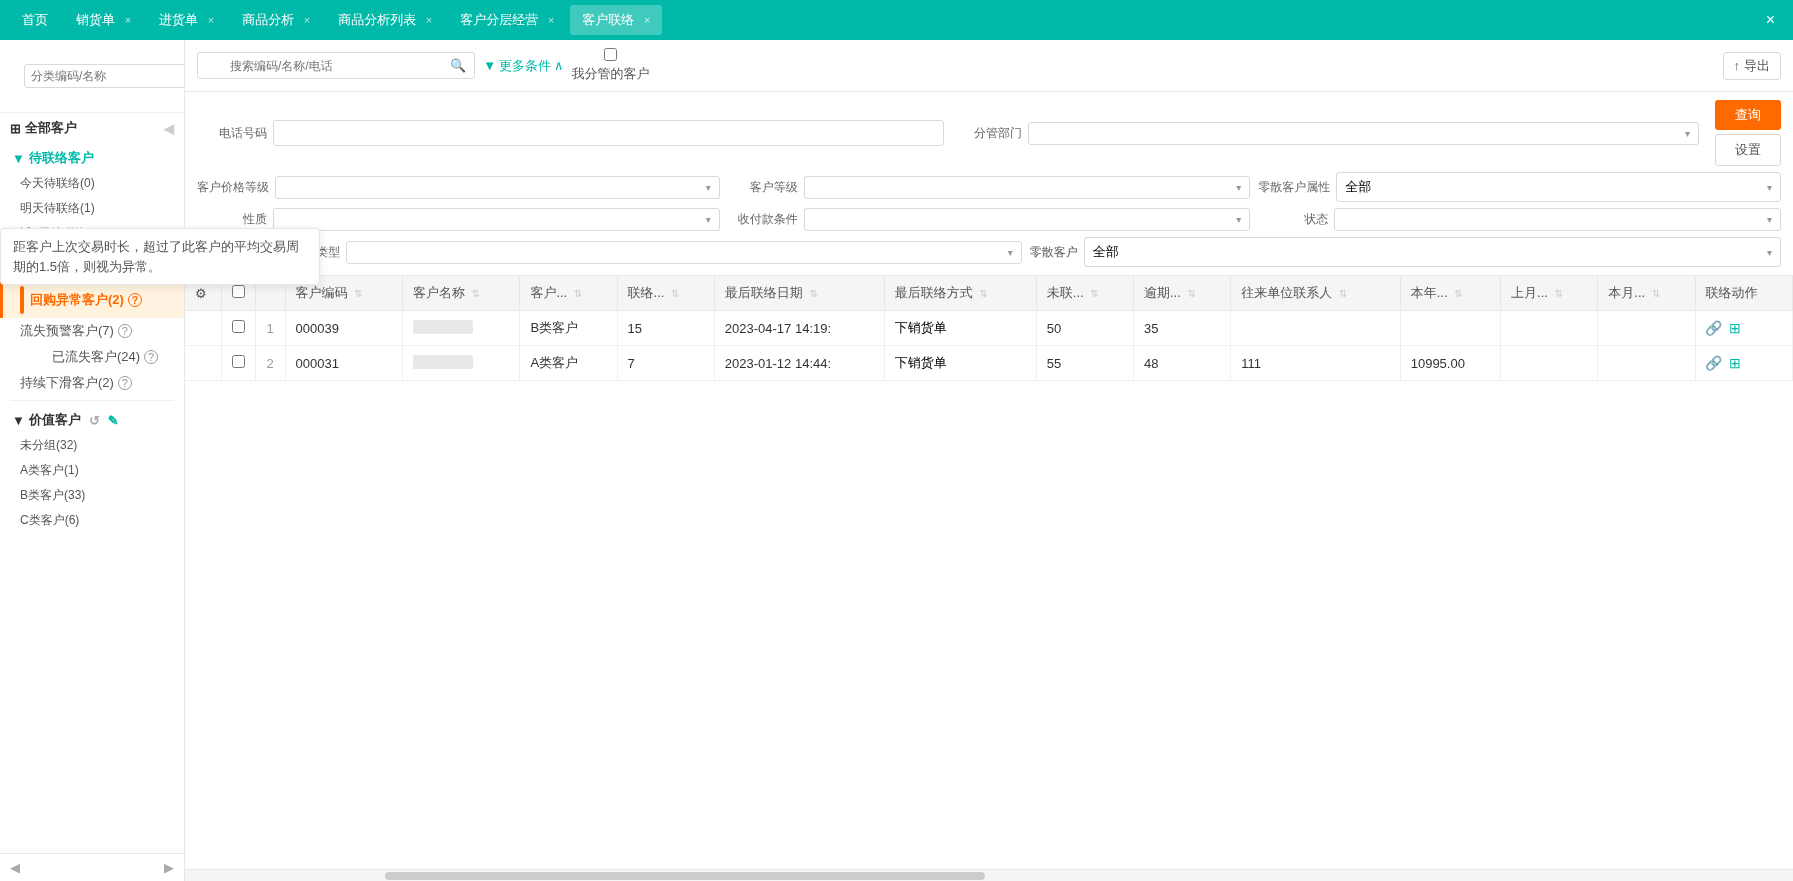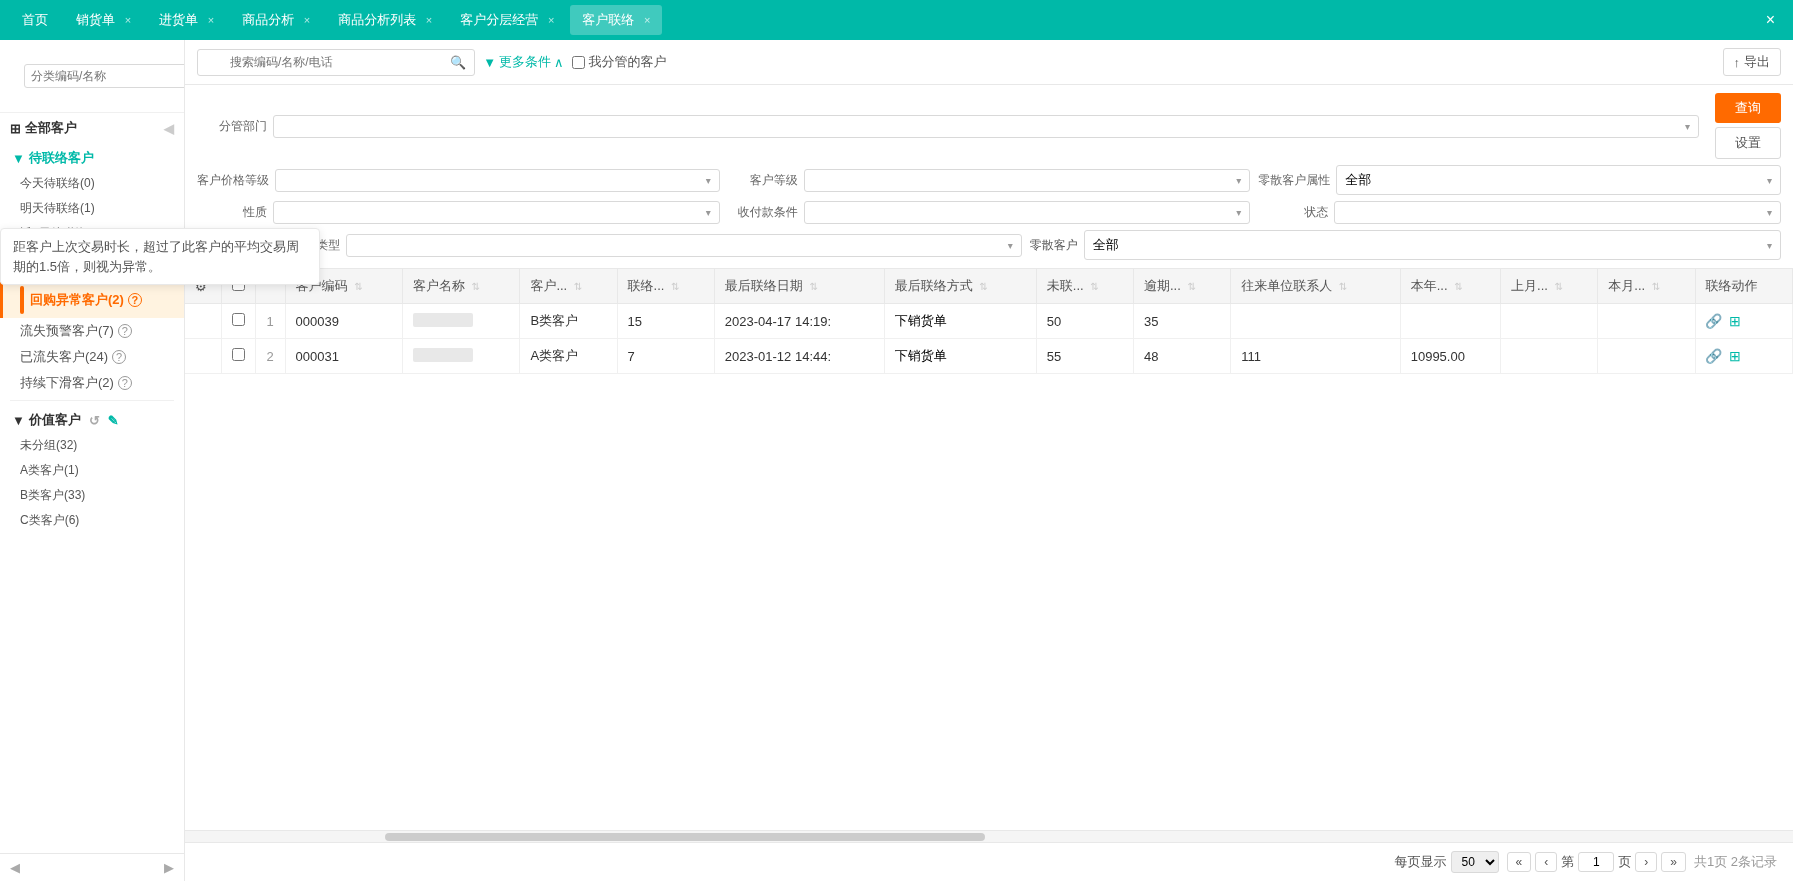--- a/index.html
+++ b/index.html
@@ -33,21 +33,21 @@
 
     
     .content { flex: 1; display: flex; flex-direction: column; overflow: hidden; }
 
     
     .toolbar { background: #fff; border-bottom: 1px solid #e8e8e8; padding: 8px 12px; display: flex; align-items: center; gap: 8px; }
     .search-box { display: flex; align-items: center; border: 1px solid #d9d9d9; border-radius: 3px; overflow: hidden; padding-left: 24px; }
     .search-box input { border: none; outline: none; padding: 5px 8px; font-size: 12px; width: 220px; }
     .search-icon-btn { background: none; border: none; cursor: pointer; padding: 5px 8px; color: #999; }
     .more-conditions { display: flex; align-items: center; gap: 3px; color: #00b9a8; cursor: pointer; font-size: 12px; }
-    .my-customers { display: flex; align-items: center; gap: 4px; font-size: 12px; color: #555; cursor: pointer; }
+    .my-customers { display: flex; align-items: center; gap: 4px; font-size: 12px; color: #555; cursor: pointer; flex-direction: column; }
     .my-customers input[type=checkbox] { cursor: pointer; }
     .export-btn { margin-left: auto; display: flex; align-items: center; gap: 4px; color: #555; cursor: pointer; font-size: 12px; border: 1px solid #d9d9d9; border-radius: 3px; padding: 4px 10px; background: #fff; }
 
     
     .filter-panel { background: #fff; border-bottom: 1px solid #e8e8e8; padding: 8px 12px; }
     .filter-row { display: flex; align-items: center; gap: 8px; margin-bottom: 6px; }
     .filter-row:last-child { margin-bottom: 0; }
     .filter-item { display: flex; align-items: center; gap: 6px; flex: 1; }
     .filter-label { color: #666; font-size: 12px; white-space: nowrap; min-width: 70px; text-align: right; }
     .filter-select { flex: 1; border: 1px solid #d9d9d9; border-radius: 3px; padding: 5px 8px; font-size: 12px; display: flex; align-items: center; justify-content: space-between; cursor: pointer; background: #fff; min-width: 140px; }
@@ -163,21 +163,21 @@
     <div class="sidebar-item active" style="display:flex;align-items:center;gap:4px;">
       <div class="active-indicator"></div>
       <span>回购异常客户(2)</span>
       <span style="color:#ff6a00;font-size:11px;border:1px solid #ff6a00;border-radius:50%;width:14px;height:14px;display:inline-flex;align-items:center;justify-content:center;">?</span>
     </div>
 
     <div class="sidebar-item" style="display:flex;align-items:center;gap:4px;">
       <span>流失预警客户(7)</span>
       <span style="color:#999;font-size:11px;border:1px solid #999;border-radius:50%;width:14px;height:14px;display:inline-flex;align-items:center;justify-content:center;">?</span>
     </div>
-    <div class="sidebar-item" style="display:flex;align-items:center;gap:4px;">
+    <div class="sidebar-item" style="display:flex;align-items:center;gap:4px;margin-left:32px;">
       <span>已流失客户(24)</span>
       <span style="color:#999;font-size:11px;border:1px solid #999;border-radius:50%;width:14px;height:14px;display:inline-flex;align-items:center;justify-content:center;">?</span>
     </div>
     <div class="sidebar-item" style="display:flex;align-items:center;gap:4px;">
       <span>持续下滑客户(2)</span>
       <span style="color:#999;font-size:11px;border:1px solid #999;border-radius:50%;width:14px;height:14px;display:inline-flex;align-items:center;justify-content:center;">?</span>
     </div>
 
     <hr class="sidebar-divider">
 
@@ -219,20 +219,24 @@
       </div>
       <div class="export-btn">
         <span>↑</span>
         <span>导出</span>
       </div>
     </div>
 
     <div class="filter-panel">
 
       <div class="filter-row">
+        <div class="filter-item">
+          <span class="filter-label">电话号码</span>
+          <input class="filter-input" type="text" style="">
+        </div>
         <div class="filter-item">
           <span class="filter-label">分管部门</span>
           <div class="filter-select">
             <span></span>
             <span class="arrow-down">▾</span>
           </div>
         </div>
         <div class="filter-btns">
           <button class="btn-query">查询</button>
           <button class="btn-settings">设置</button>
@@ -434,32 +438,14 @@
             </td>
           </tr>
         </tbody>
       </table>
     </div>
 
     <div class="h-scroll-bar">
       <div class="h-scroll-thumb"></div>
     </div>
 
-    <div class="pagination">
-      <div class="pagination-per-page">
-        <span>每页显示</span>
-        <select class="pagination-select">
-          <option>50</option>
-        </select>
-      </div>
-      <div class="pagination-nav">
-        <button class="page-btn">«</button>
-        <button class="page-btn">‹</button>
-        <span>第</span>
-        <input type="text" class="page-input" value="1" style="">
-        <span>页</span>
-        <button class="page-btn">›</button>
-        <button class="page-btn">»</button>
-      </div>
-      <span class="page-total">共1页 2条记录</span>
-    </div>
   </div>
 </div>
 
 </body></html>

